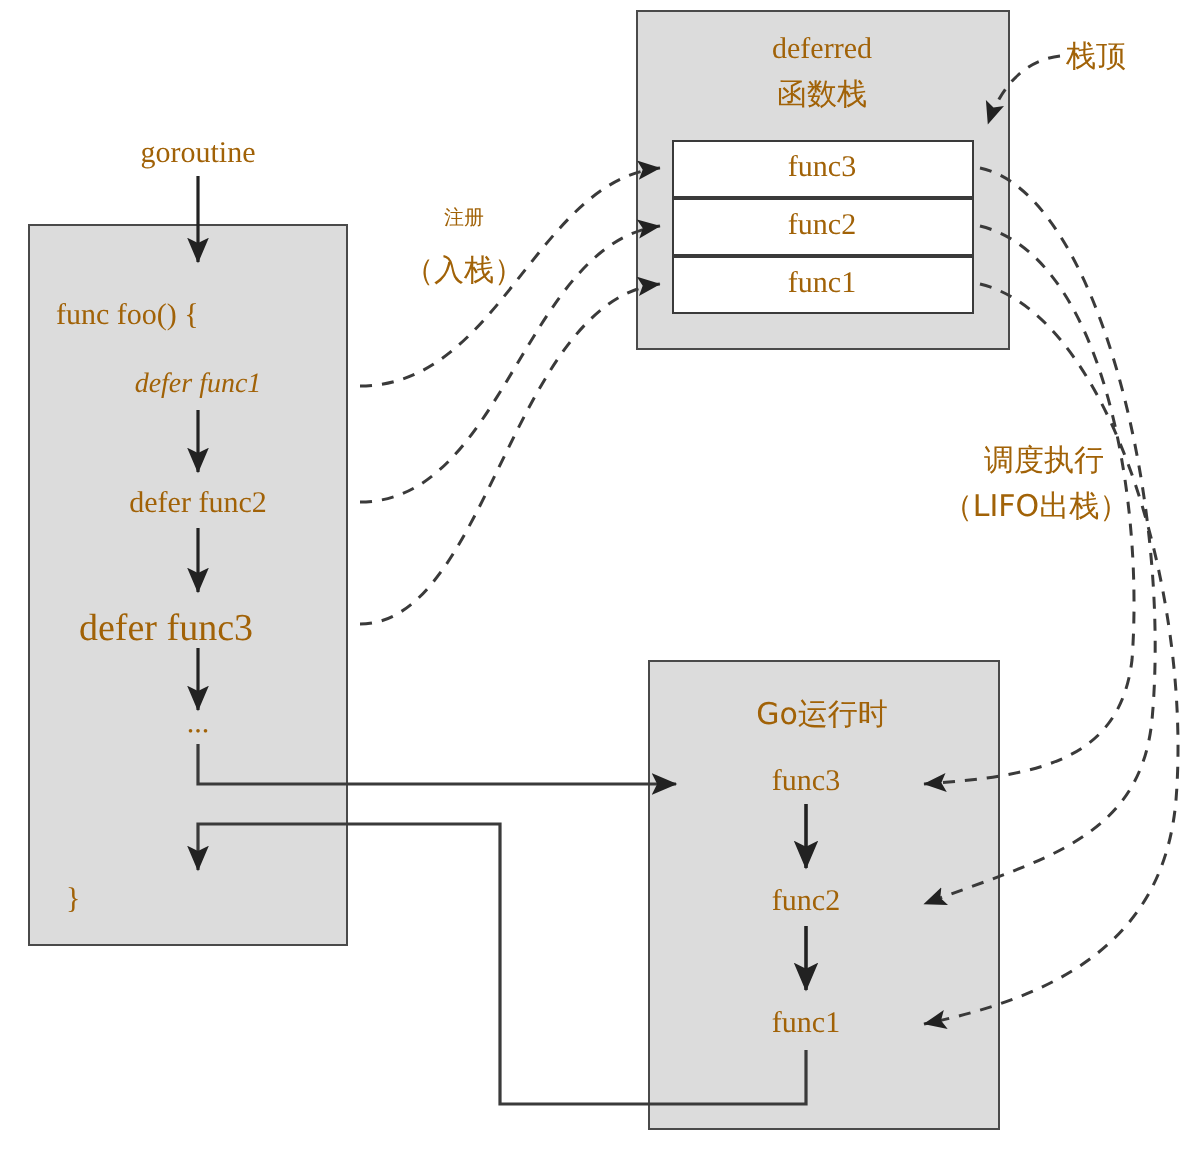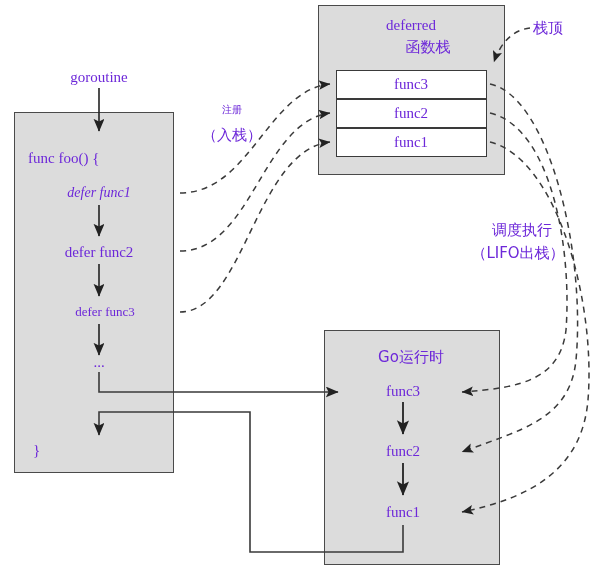--- a/index.html
+++ b/index.html
@@ -18,21 +18,21 @@
   svg.layer {
     position: absolute;
     left: 0;
     top: 0;
     width: 600px;
     height: 577px;
     pointer-events: none;
   }
   .txt {
     position: absolute;
-    color: #6d28d9;
+    color: #a16207;
     white-space: nowrap;
     line-height: 1;
   }
   .serif { font-family: "Liberation Serif", "DejaVu Serif", serif; }
   .cjk { font-family: "DejaVu Sans", "Liberation Sans", sans-serif; }
   .center { transform: translateX(-50%); text-align: center; }
 
   
   .boxfill {
     position: absolute;
@@ -103,31 +103,31 @@
     <line x1="403" y1="402" x2="403" y2="434" stroke="#222222" stroke-width="1.8" marker-end="url(#ahs)"></line>
     <line x1="403" y1="463" x2="403" y2="495" stroke="#222222" stroke-width="1.8" marker-end="url(#ahs)"></line>
   </svg>
 
   <div class="txt serif center" style="left:99px; top:70px; font-size:15px;">goroutine</div>
 
   <div class="txt serif" style="left:28px; top:151px; font-size:15px;">func foo() {</div>
 
   <div class="txt serif center" style="left:99px; top:186px; font-size:14px;font-style:italic;">defer func1</div>
   <div class="txt serif center" style="left:99px; top:245px; font-size:15px;">defer func2</div>
-  <div class="txt serif center" style="left:105px; top:305px; font-size:13px;">defer func3</div>
+  <div class="txt serif center" style="left:83px; top:305px; font-size:19px;">defer func3</div>
 
   <div class="txt serif center" style="left:99px; top:355px; font-size:15px;">...</div>
 
   <div class="txt serif" style="left:33px; top:443px; font-size:15px;">}</div>
 
   <div class="txt cjk center" style="left:232px; top:105px; font-size:10px;">注册</div>
   <div class="txt cjk center" style="left:232px; top:128px; font-size:15px;">（入栈）</div>
 
   <div class="txt serif center" style="left:411px; top:18px; font-size:15px;">deferred</div>
-  <div class="txt cjk center" style="left:411px; top:40px; font-size:15px;margin-left:17px;">函数栈</div>
+  <div class="txt cjk center" style="left:411px; top:40px; font-size:15px;">函数栈</div>
 
   <div class="txt cjk" style="left:533px; top:21px; font-size:15px;text-align:right;">栈顶</div>
 
   <div class="txt serif center" style="left:411px; top:77px; font-size:15px;">func3</div>
   <div class="txt serif center" style="left:411px; top:106px; font-size:15px;">func2</div>
   <div class="txt serif center" style="left:411px; top:135px; font-size:15px;">func1</div>
 
   <div class="txt cjk center" style="left:522px; top:223px; font-size:15px;">调度执行</div>
   <div class="txt cjk center" style="left:518px; top:246px; font-size:15px;">（LIFO出栈）</div>
 

